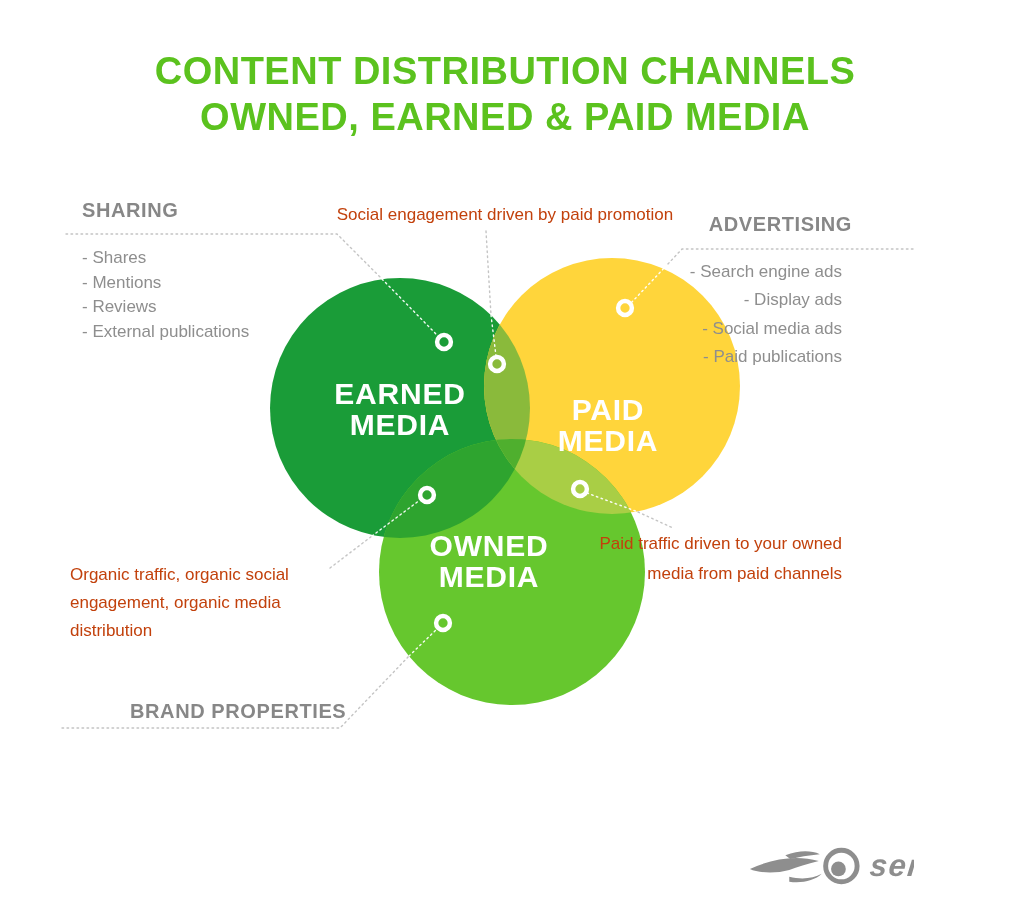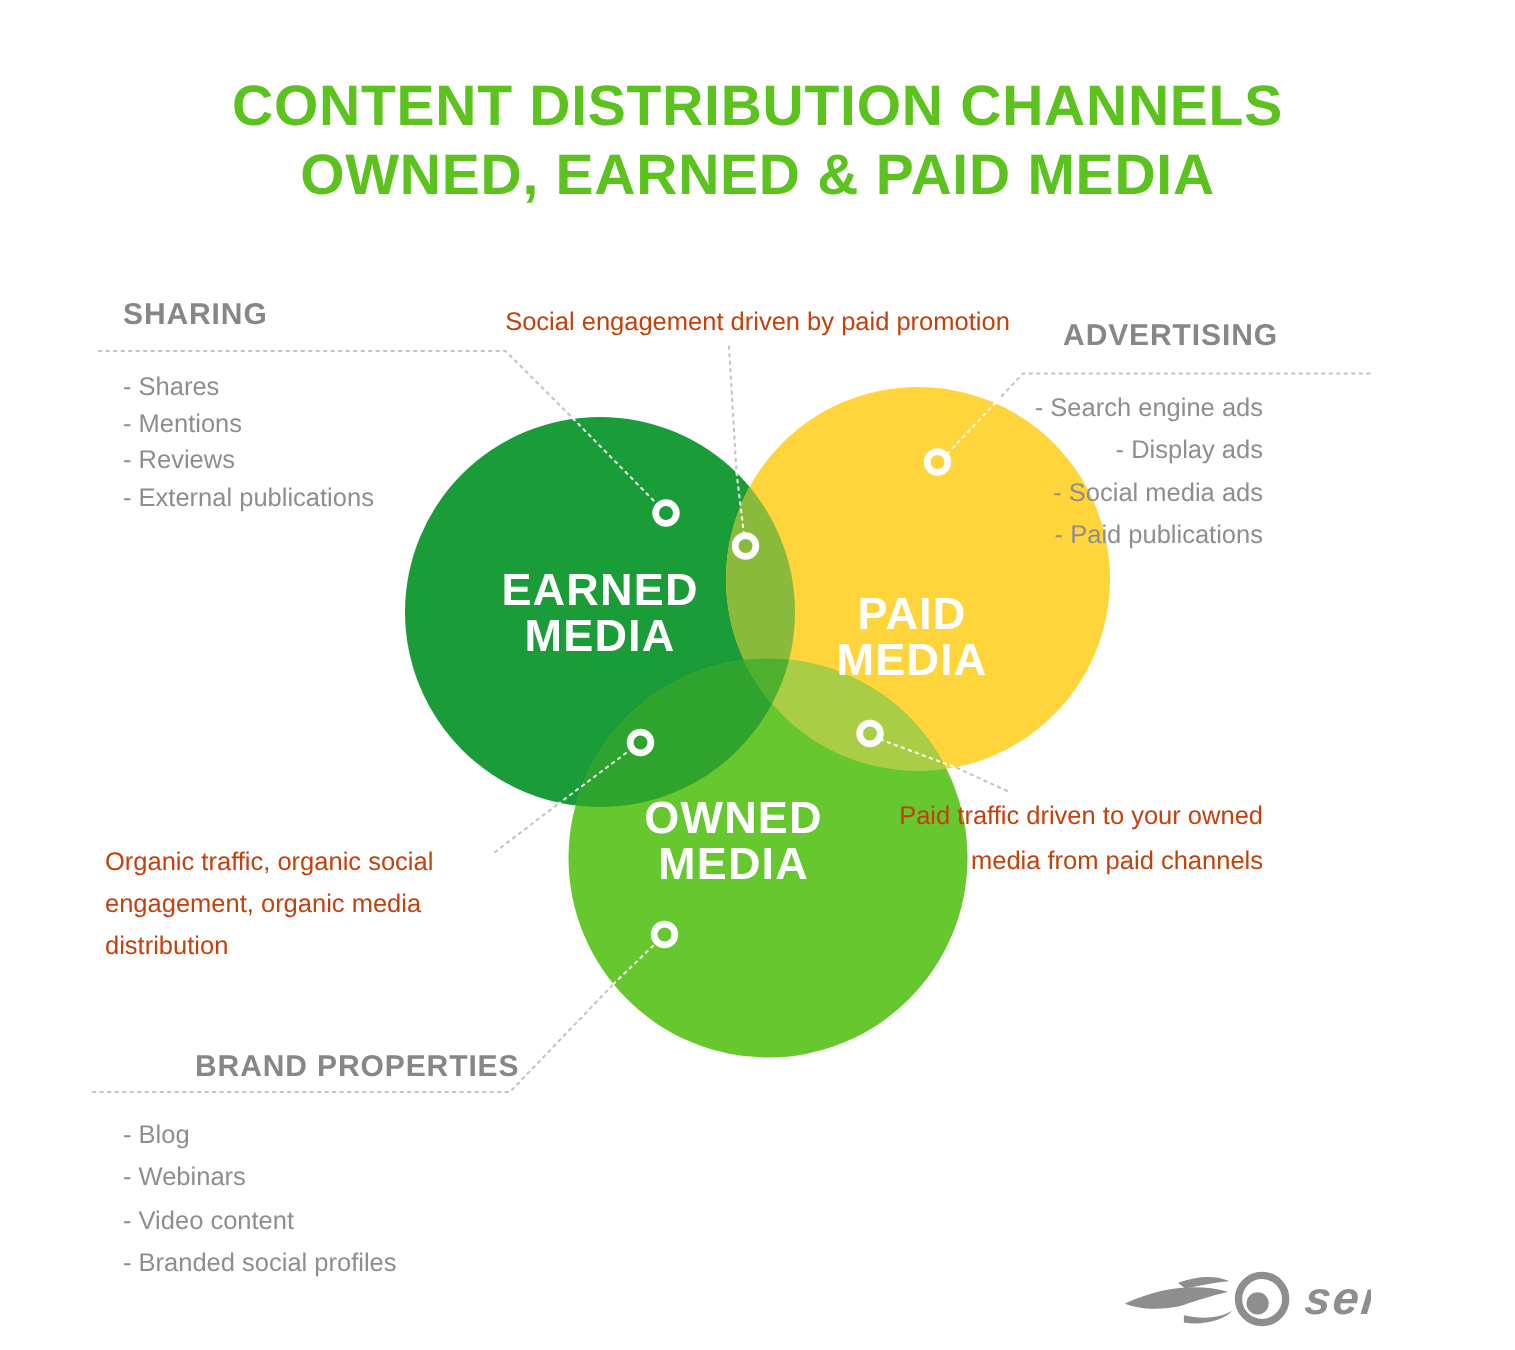--- a/index.html
+++ b/index.html
@@ -178,26 +178,20 @@
     <div>engagement, organic media</div>
     <div>distribution</div>
   </div>
 
   <div class="annotation align-right" style="right:72px; top:529px; line-height:30px;">
     <div>Paid traffic driven to your owned</div>
     <div>media from paid channels</div>
   </div>
 
   <div class="gray-heading" style="left:98px; top:700px;margin-left:32px;">BRAND PROPERTIES</div>
-  <div class="gray-list list-wide" style="left:82px; top:743px;">
-    <div>- Blog</div>
-    <div>- Webinars</div>
-    <div>- Video content</div>
-    <div>- Branded social profiles</div>
-  </div>
 
   <div class="logo">
     <svg width="118" height="48" viewBox="0 0 120 48">
       <path fill="#8E8E8E" d="M4 27 C 28 16, 52 13, 74 19 C 62 22, 52 25, 44 28 C 30 32, 12 31, 4 27 Z"></path>
       <path fill="#8E8E8E" d="M40 13 C 54 8, 66 8, 75 12 C 64 13, 53 15, 45 17 Z"></path>
       <path fill="#8E8E8E" d="M44 35 C 56 38, 68 37, 77 32 C 70 39, 56 42, 44 40 Z"></path>
       <circle cx="97" cy="24" r="16" fill="none" stroke-width="5" stroke="#8E8E8E"></circle>
       <circle cx="94" cy="27" r="7.5" fill="#8E8E8E"></circle>
     </svg>
     <span class="logo-word">semrush</span>

